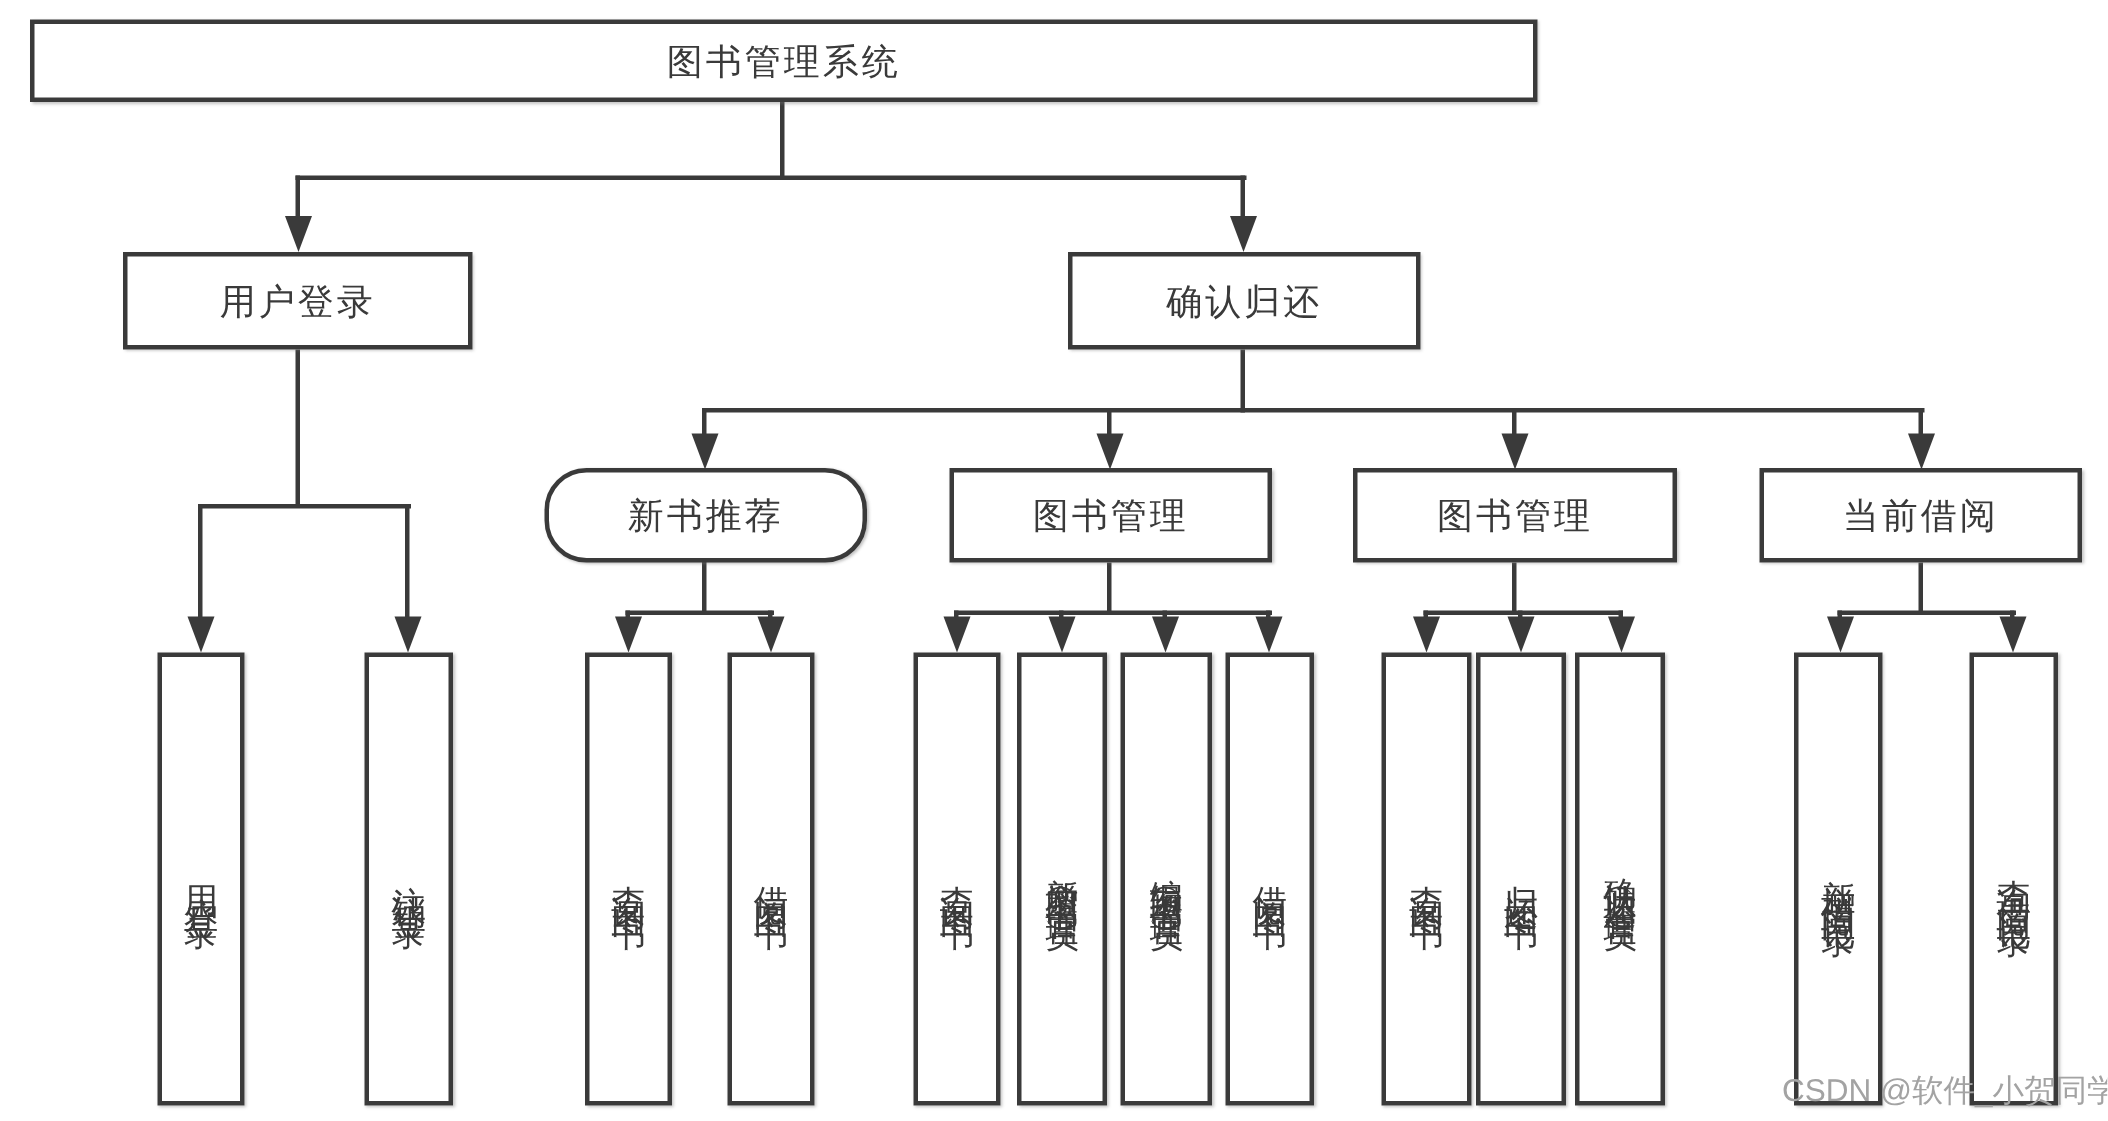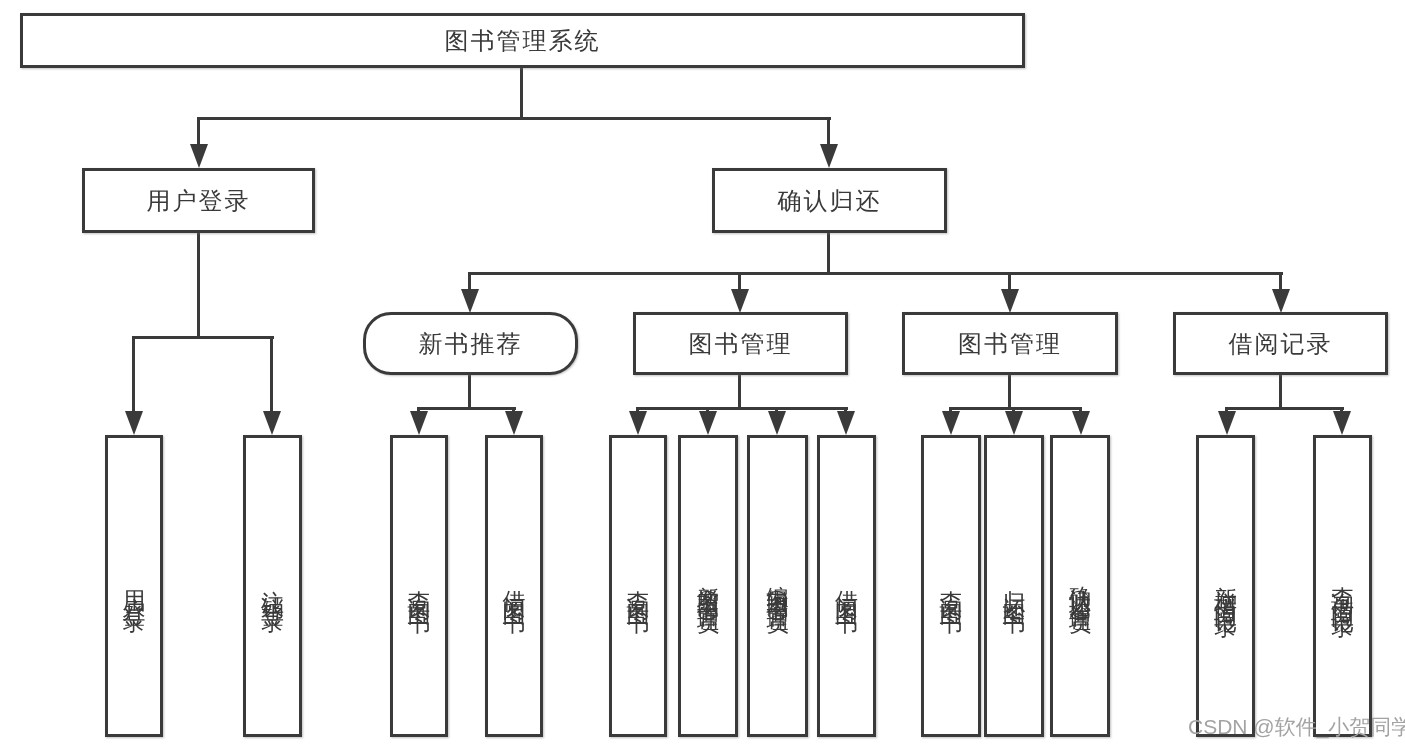--- a/index.html
+++ b/index.html
@@ -146,21 +146,21 @@
   <div class="box" style="left:363px; top:312px; width:215px; height:63px;border-radius:28px;">
     <span class="hlabel">新书推荐</span>
   </div>
   <div class="box" style="left:633px; top:312px; width:215px; height:63px;">
     <span class="hlabel">图书管理</span>
   </div>
   <div class="box" style="left:902px; top:312px; width:216px; height:63px;">
     <span class="hlabel">图书管理</span>
   </div>
   <div class="box" style="left:1173px; top:312px; width:215px; height:63px;">
-    <span class="hlabel">借阅记录</span>
+    <span class="hlabel">当前借阅</span>
   </div>
 
   <div class="box" style="left:105px; top:435px; width:58px; height:302px;">
     <span class="vlabel">用户登录</span>
   </div>
   <div class="box" style="left:243px; top:435px; width:59px; height:302px;">
     <span class="vlabel">注销登录</span>
   </div>
 
   <div class="box" style="left:390px; top:435px; width:58px; height:302px;">

